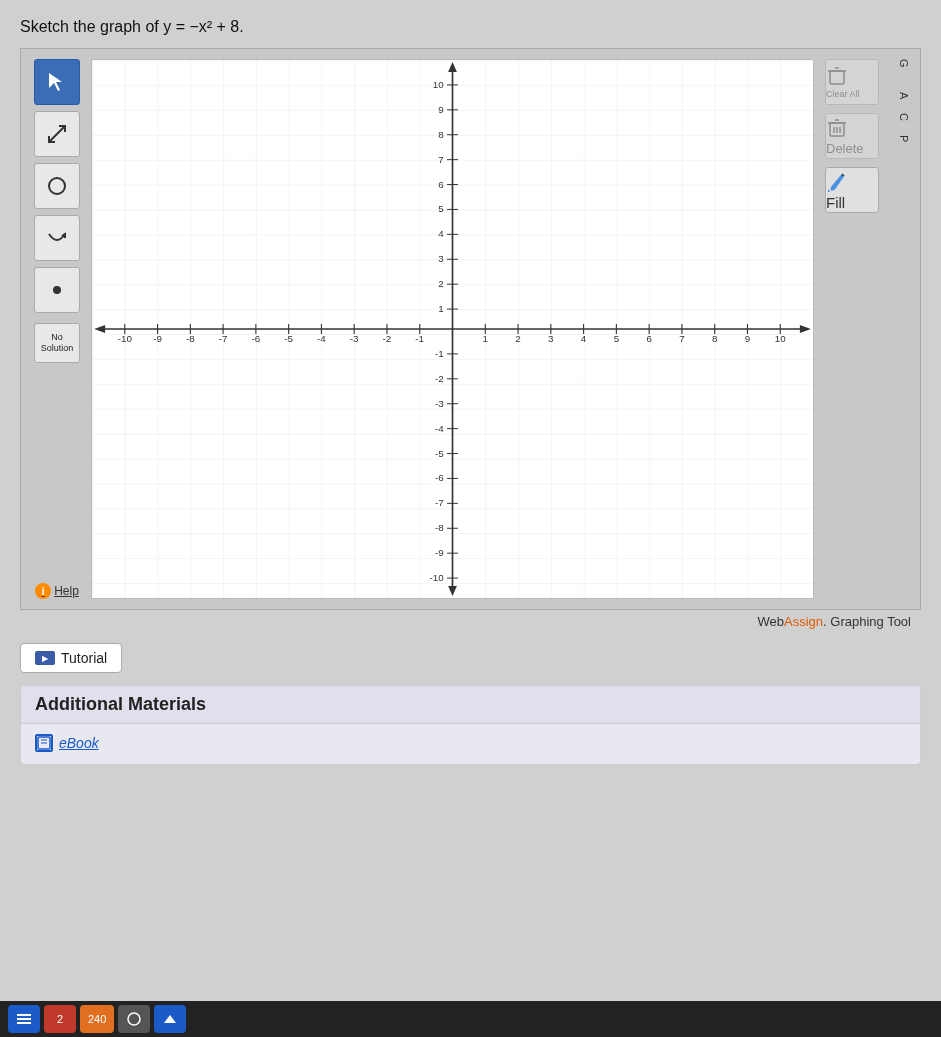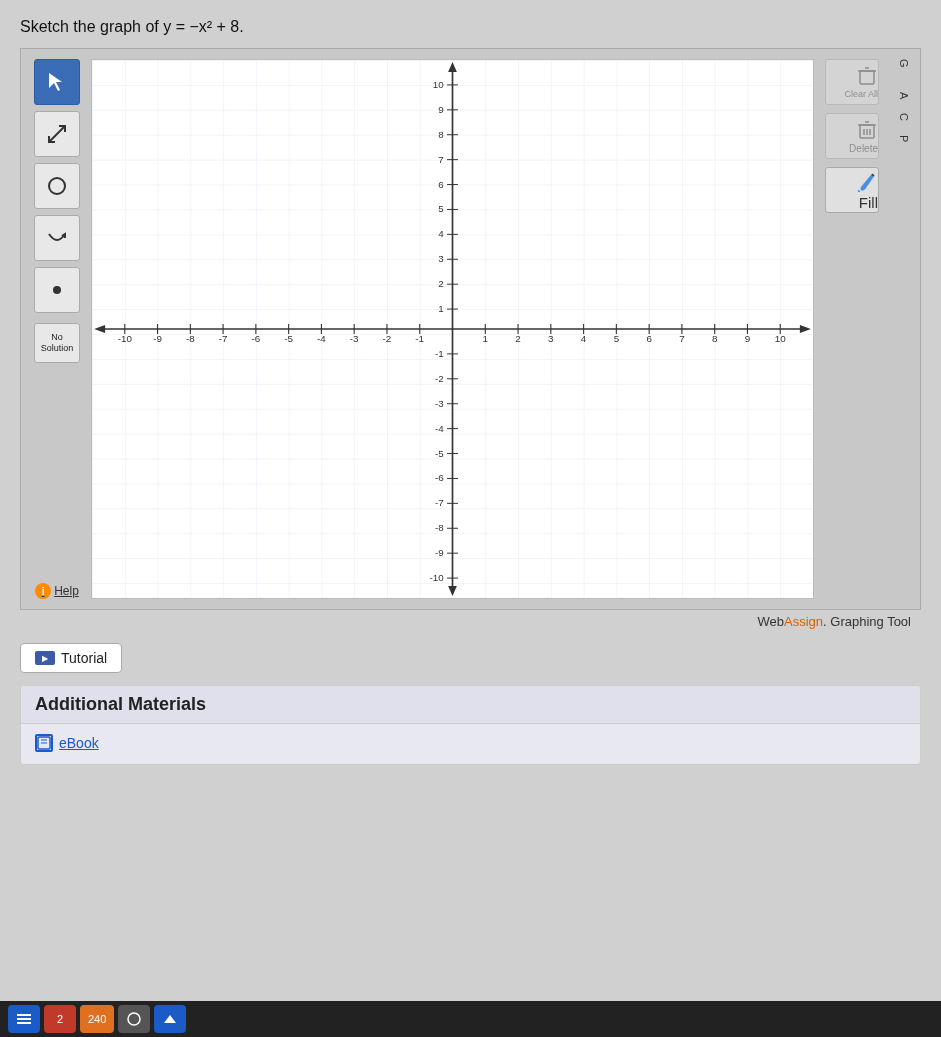--- a/index.html
+++ b/index.html
@@ -129,21 +129,21 @@
     }
 
     .right-btn {
       width: 54px;
       height: 46px;
       background: #e0e0e0;
       border: 1px solid #aaa;
       border-radius: 3px;
       display: flex;
       flex-direction: column;
-      align-items: flex-end;
+      align-items: flex-start;
       justify-content: center;
       cursor: pointer;
       font-size: 10px;
       color: #555;
       gap: 2px;
     }
 
     .right-btn.fill-btn {
       background: #e0e0e0;
       color: #333;
@@ -235,20 +235,21 @@
     }
 
     .ebook-link {
       display: inline-flex;
       align-items: center;
       gap: 6px;
       font-size: 14px;
       color: #1a5bc7;
       cursor: pointer;
       text-decoration: underline;
+      font-style: italic;
     }
 
     .ebook-icon {
       width: 18px;
       height: 18px;
       border: 2px solid #1a5bc7;
       border-radius: 2px;
       display: flex;
       align-items: center;
       justify-content: center;
@@ -483,21 +484,21 @@
       </div>
       <div class="right-btn" style="opacity:0.5;">
         <svg viewBox="0 0 22 22" fill="none" stroke="#555" stroke-width="1.5">
           <rect x="4" y="6" width="14" height="13" rx="1"></rect>
           <line x1="2" y1="6" x2="20" y2="6"></line>
           <line x1="9" y1="3" x2="13" y2="3"></line>
           <line x1="8" y1="10" x2="8" y2="16"></line>
           <line x1="11" y1="10" x2="11" y2="16"></line>
           <line x1="14" y1="10" x2="14" y2="16"></line>
         </svg>
-        <span style="font-size:10px;">Delete</span>
+        <span style="font-size:13px;">Delete</span>
       </div>
       <div class="right-btn fill-btn">
         <svg viewBox="0 0 22 22" fill="none">
           <path d="M6 16 Q4 18 5 20 Q7 21 9 19 L18 6 L16 4 Z" fill="#4a8fde" stroke="#4a8fde" stroke-width="0.5"></path>
           <path d="M16 4 L18 6" stroke="#333" stroke-width="1.5"></path>
           <path d="M3 20 Q2 22 4 22" stroke="#4a8fde" stroke-width="1.5"></path>
         </svg>
         <span style="font-size:15px;color:#333;">Fill</span>
       </div>
     </div>

